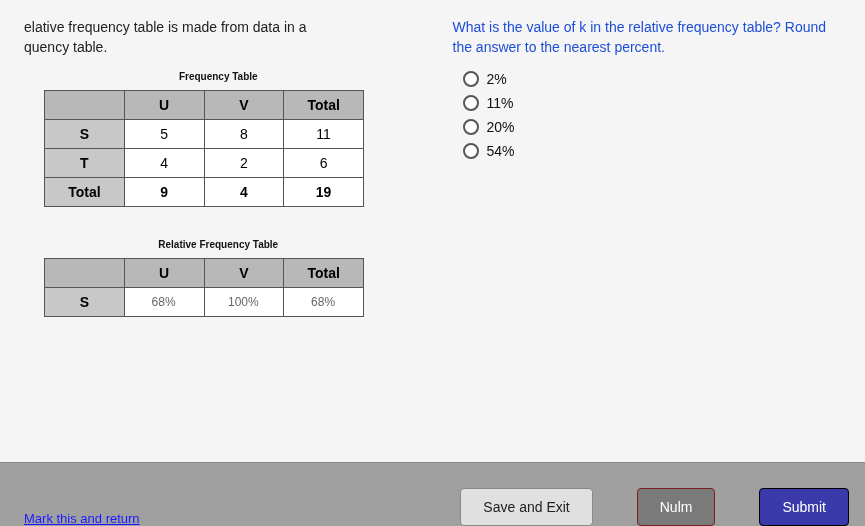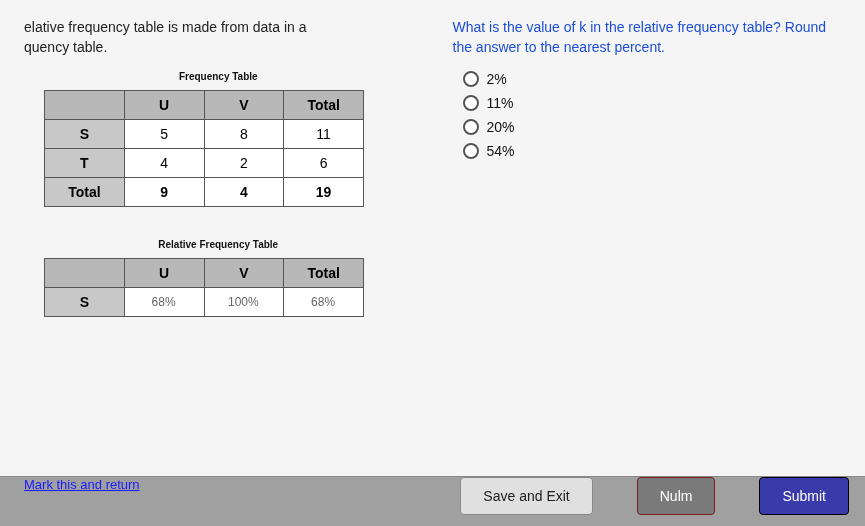--- a/index.html
+++ b/index.html
@@ -115,23 +115,23 @@
       height: 16px;
       border-radius: 50%;
       border: 2px solid #555;
       background: #fff;
       display: inline-block;
       flex-shrink: 0;
     }
 
     .bottom-bar {
       background: #a0a0a0;
-      height: 50px;
-      display: flex;
-      align-items: flex-start;
+      height: 64px;
+      display: flex;
+      align-items: flex-end;
       justify-content: flex-end;
       padding: 0 16px;
       gap: 12px;
       border-top: 1px solid #888;
     }
 
     .footer-left {
       display: flex;
       align-items: center;
       flex: 1;

